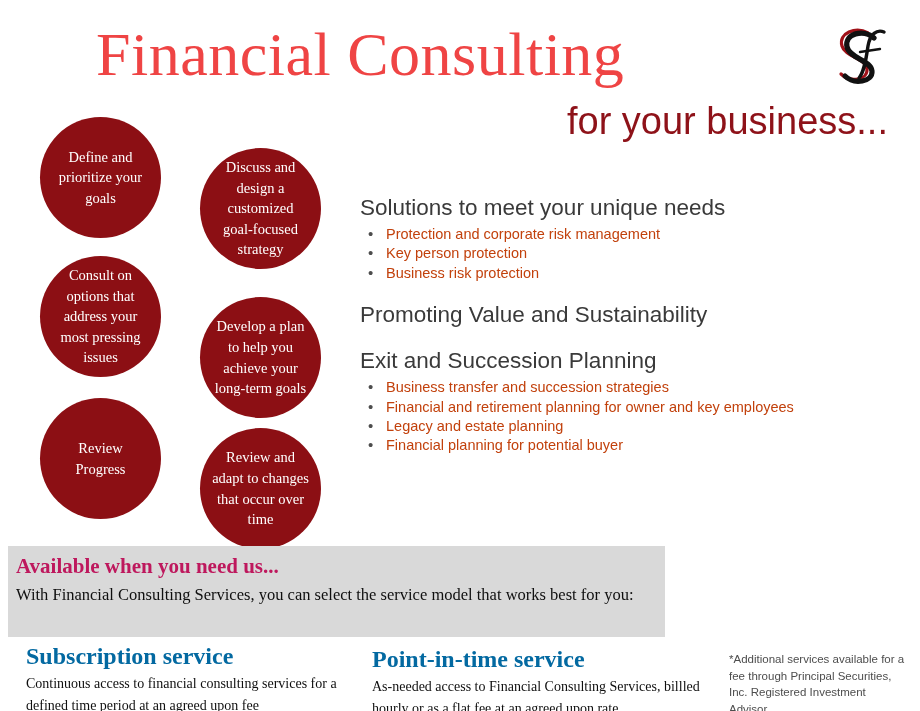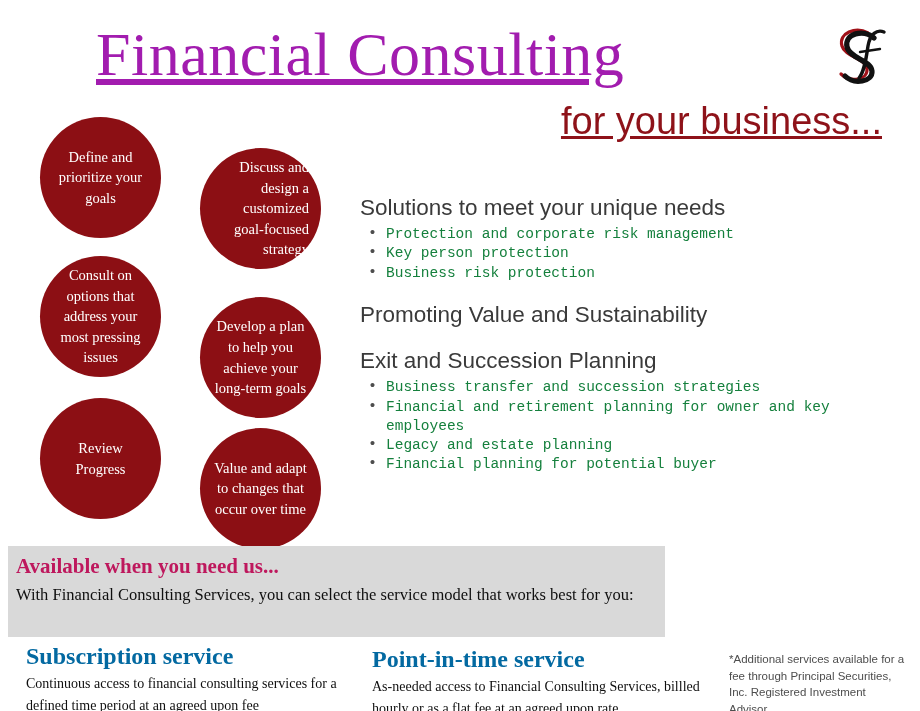--- a/index.html
+++ b/index.html
@@ -20,36 +20,34 @@
   }
 
   
   .title {
     position: absolute;
     left: 96px;
     top: 22px;
     font-family: "Liberation Serif", serif;
     font-size: 62px;
     line-height: 1.05;
-    color: #a21caf;
+    color: #ef4444;
     letter-spacing: 0.5px;
     white-space: nowrap;
-    text-decoration: underline;
   }
 
   .subtitle {
     position: absolute;
-    right: 38px;
+    right: 32px;
     top: 101px;
     font-family: "Liberation Sans", sans-serif;
     font-size: 38px;
     line-height: 1.1;
     color: #8e1219;
     white-space: nowrap;
-    text-decoration: underline;
   }
 
   .logo {
     position: absolute;
     left: 822px;
     top: 24px;
     width: 78px;
     height: 62px;
   }
 
@@ -65,21 +63,21 @@
     align-items: center;
     justify-content: center;
     text-align: center;
     font-family: "Liberation Serif", serif;
     font-size: 14.5px;
     line-height: 1.42;
     padding: 6px 12px;
   }
 
   .c1 { left: 40px;  top: 117px; width: 121px; height: 121px; }
-  .c2 { left: 200px; top: 148px; width: 121px; height: 121px; text-align: right; }
+  .c2 { left: 200px; top: 148px; width: 121px; height: 121px; }
   .c3 { left: 40px;  top: 256px; width: 121px; height: 121px; align-items: center; }
   .c4 { left: 200px; top: 297px; width: 121px; height: 121px; }
   .c5 { left: 40px;  top: 398px; width: 121px; height: 121px; }
   .c6 { left: 200px; top: 428px; width: 121px; height: 121px; }
 
   
   .sections {
     position: absolute;
     left: 360px;
     top: 162px;
@@ -96,24 +94,24 @@
     color: #3a3a3a;
     line-height: 1.25;
     margin-bottom: 3px;
   }
 
   .bullets { list-style: none; }
 
   .bullets li {
     position: relative;
     padding-left: 26px;
-    font-family: Liberation Mono, monospace;
+    font-family: Liberation Sans, sans-serif;
     font-size: 14.5px;
     line-height: 1.33;
-    color: #15803d;
+    color: #c2410c;
   }
 
   .bullets li::before {
     content: "\2022";
     position: absolute;
     left: 8px;
     top: -1px;
     font-size: 15px;
     color: #4d4d4d;
   }
@@ -209,21 +207,21 @@
     <div class="circle c3">
       <span>Consult on options that address your most pressing issues</span>
     </div>
     <div class="circle c4">
       <span>Develop a plan to help you achieve your long-term goals</span>
     </div>
     <div class="circle c5">
       <span>Review Progress</span>
     </div>
     <div class="circle c6">
-      <span>Value and adapt to changes that occur over time</span>
+      <span>Review and adapt to changes that occur over time</span>
     </div>
   </div>
 
   <div class="sections">
 
     <div class="section">
       <div class="section-title">Solutions to meet your unique needs</div>
       <ul class="bullets">
         <li>Protection and corporate risk management</li>
         <li>Key person protection</li>

